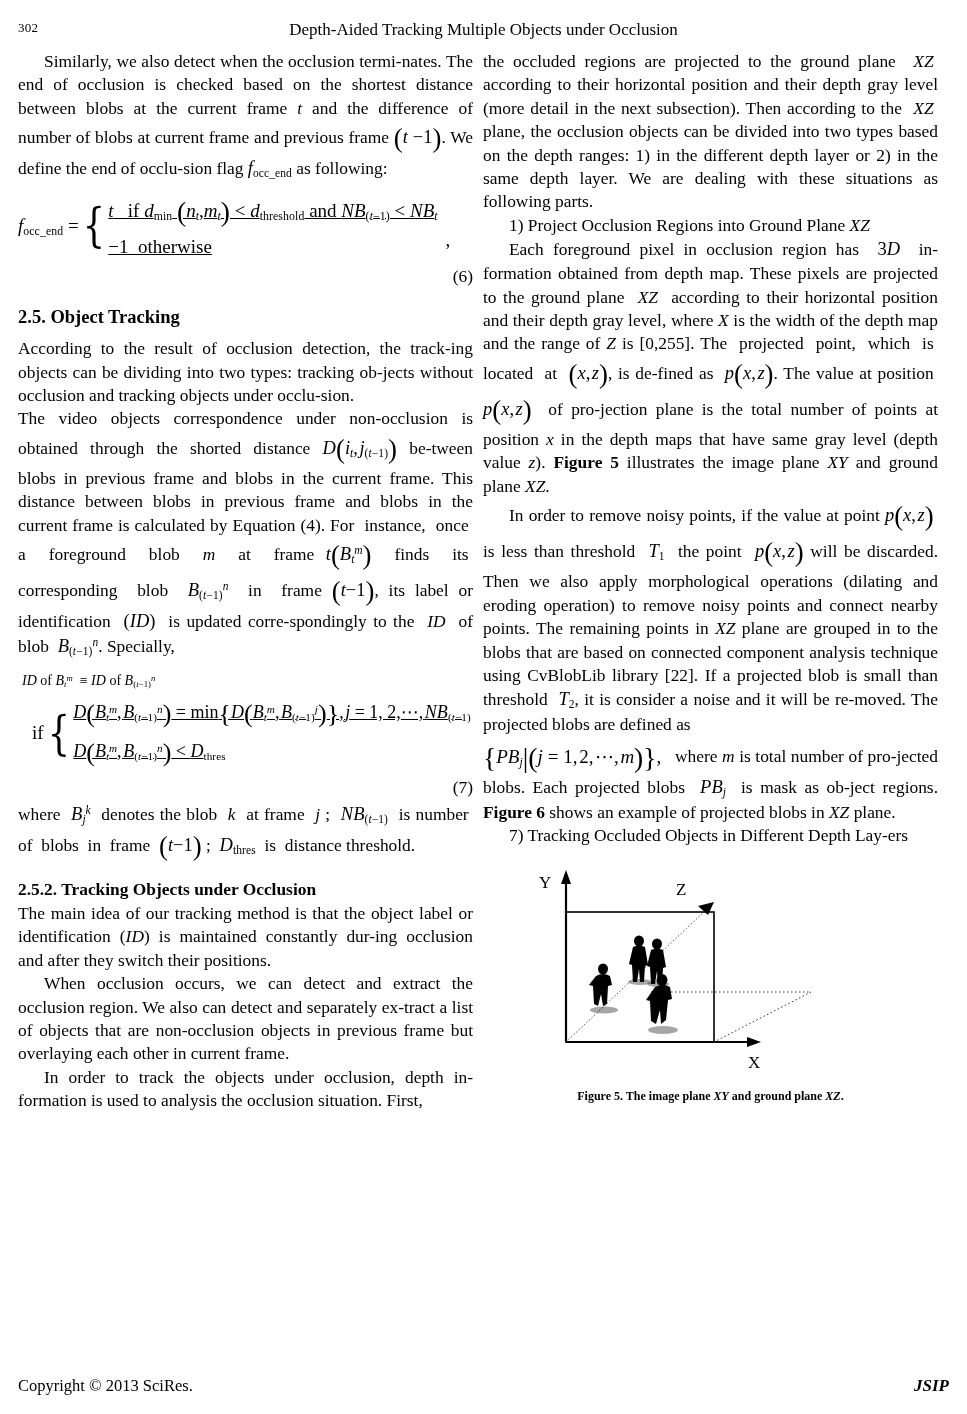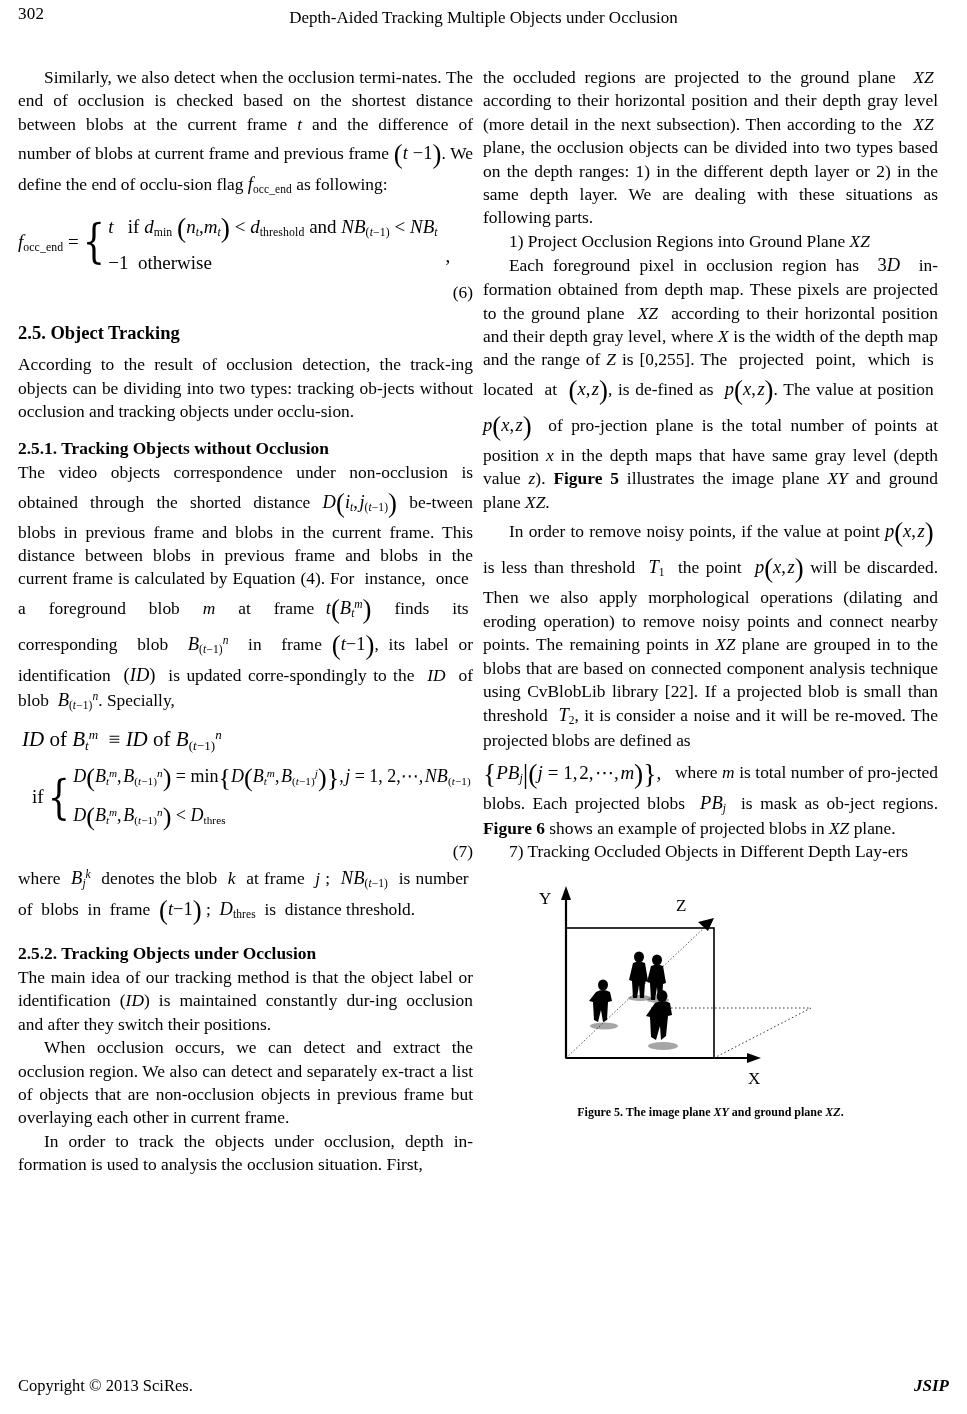--- a/index.html
+++ b/index.html
@@ -25,39 +25,39 @@
 
   
   .runhead {
     position: relative;
     height: 40px;
     font-size: 17px;
   }
   .runhead .folio {
     position: absolute;
     left: 0;
-    top: 4px;
-    font-size: 17px;
+    top: 20px;
+    font-size: 13px;
     letter-spacing: .2px;
   }
   .runhead .rh-title {
     position: absolute;
     left: 0;
     right: 0;
-    top: 8px;
+    top: 20px;
     text-align: center;
     font-size: 17px;
   }
 
   
   .columns {
     position: relative;
     display: flex;
     gap: 10px;
-    margin-top: 26px;
+    margin-top: 10px;
     height: 1290px;
   }
   .col {
     width: 455px;
     position: relative;
   }
 
   p {
     margin: 0;
     font-size: 17.4px;
@@ -130,33 +130,33 @@
     line-height: .9;
     transform: scaleX(.75);
     font-family: "DejaVu Serif", serif;
   }
   .cases {
     display: inline-block;
     vertical-align: middle;
     font-size: 19px;
     line-height: 1.48;
   }
-  .cases > div { white-space: nowrap; }
+  .cases > div { white-space: nowrap; text-decoration: underline; }
   .eqrow {
     display: flex;
     align-items: center;
   }
   .eq-lead { white-space: nowrap; }
   .eq-trail {
     align-self: flex-end;
     padding-bottom: 6px;
     padding-left: 8px;
   }
   .mathline {
-    font-size: 21px;
+    font-size: 14px;
     margin: 8px 0 0 0;
     line-height: 1.5;
     white-space: nowrap;
   }
   .inlinemath { font-size: 18.5px; white-space: nowrap; }
 
   
   .figure {
     margin-top: 14px;
   }
@@ -232,21 +232,20 @@
         </div>
         <div class="eqno">(6)</div>
       </div>
 
       <h2 class="sec">2.5. Object Tracking</h2>
 
       <p class="noind">
         According to the result of occlusion detection, the track-ing objects can be dividing into two types: tracking ob-jects without occlusion and tracking objects under occlu-sion.
       </p>
 
-      <h3 class="subsec">2.5.1. Tracking Objects without Occlusion</h3>
 
       <p class="noind">
         The video objects correspondence under non-occlusion is obtained&nbsp; through&nbsp; the&nbsp; shorted&nbsp; distance&nbsp;
         <span class="inlinemath"><span class="mi">D</span><span class="bigparen">(</span><span class="mi">i</span><sub class="msubi">t</sub>, <span class="mi">j</span><sub class="msub">(<span class="mi">t</span>−1)</sub><span class="bigparen">)</span></span>
         &nbsp;be-tween blobs in previous frame and blobs in the current frame. This distance between blobs in previous frame and blobs in the current frame is calculated by Equation (4). For&nbsp; instance,&nbsp; once&nbsp; a&nbsp; foreground&nbsp; blob&nbsp; <span class="mi">m</span>&nbsp; at&nbsp; frame
         <span class="inlinemath"><span class="mi">t</span><span class="bigparen">(</span><span class="mi">B</span><sub class="msubi">t</sub><sup class="msup">m</sup><span class="bigparen">)</span></span>
         &nbsp;finds&nbsp; its&nbsp; corresponding&nbsp; blob&nbsp;
         <span class="inlinemath"><span class="mi">B</span><sub class="msub">(<span class="mi">t</span>−1)</sub><sup class="msup">n</sup></span>
         &nbsp;in&nbsp; frame
         <span class="inlinemath"><span class="bigparen">(</span><span class="mi">t</span>−1<span class="bigparen">)</span></span>,

